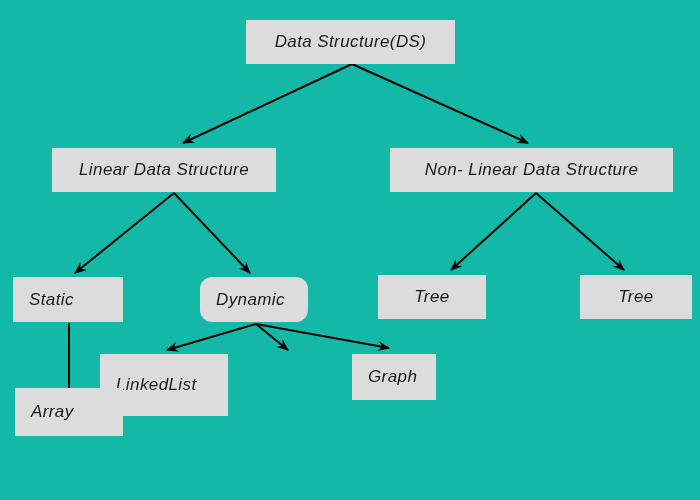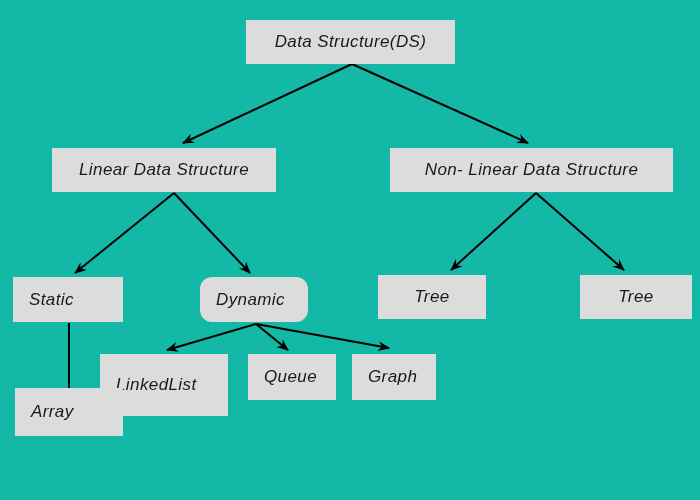--- a/index.html
+++ b/index.html
@@ -98,23 +98,20 @@
   </div>
 
   <div class="node center node-graph">
     <span>Tree</span>
   </div>
 
   <div class="node left node-linkedlist">
     <span>LinkedList</span>
   </div>
 
-  <div class="node left node-queue">
-    <span>Queue</span>
-  </div>
 
   <div class="node left node-stack">
     <span>Graph</span>
   </div>
 
   <div class="node left node-array">
     <span>Array</span>
   </div>
 
 </div>

